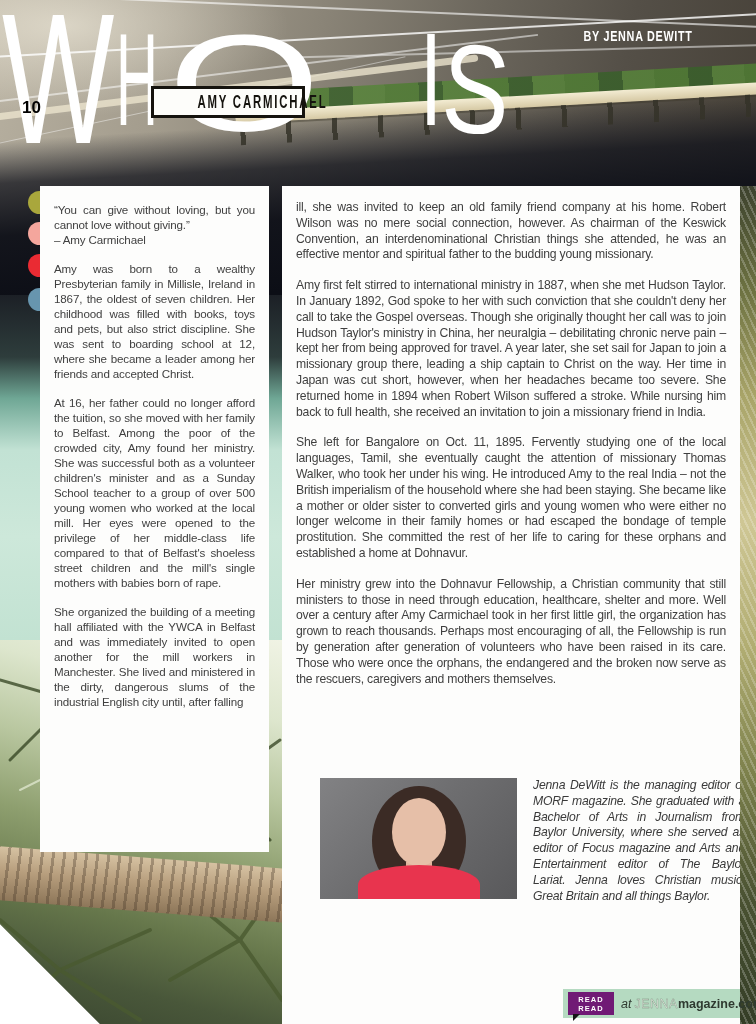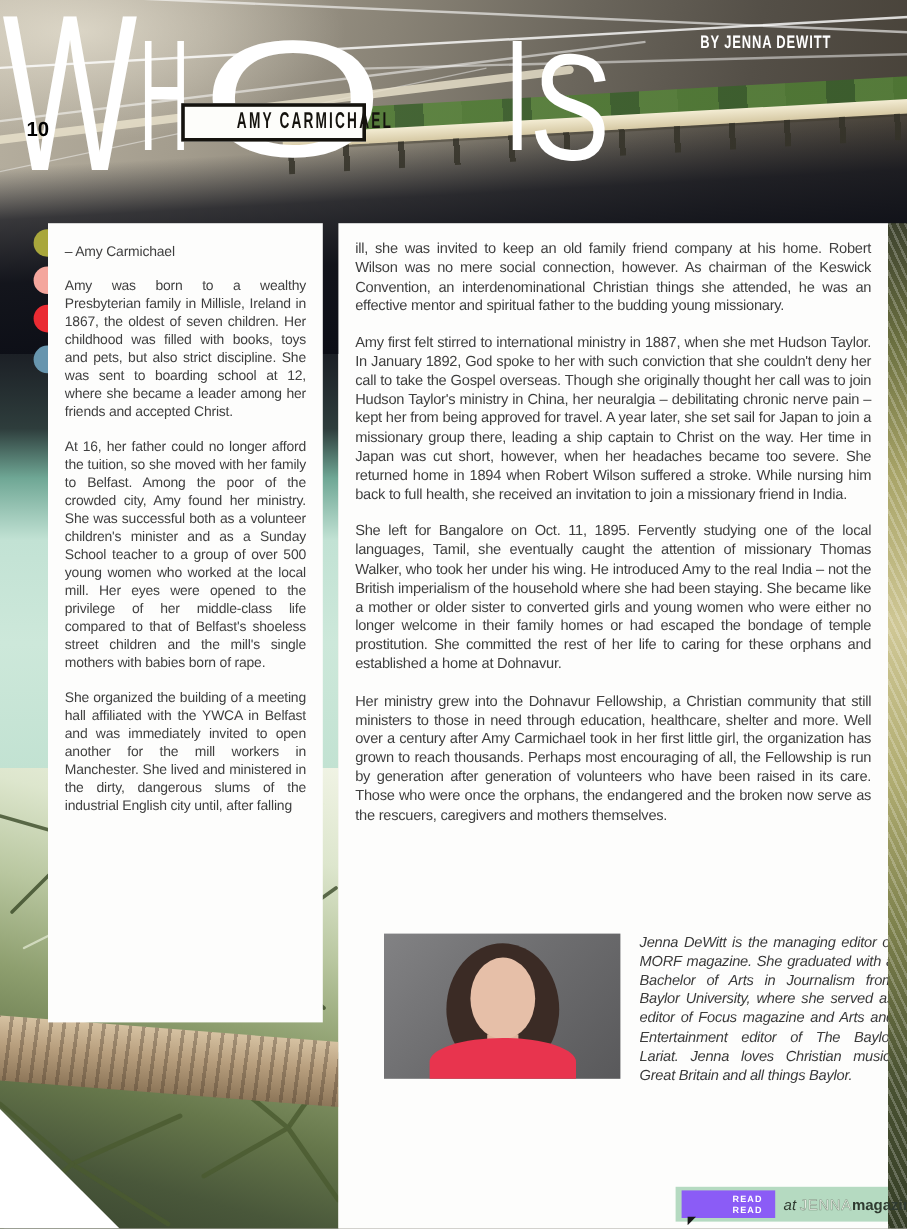--- a/index.html
+++ b/index.html
@@ -86,22 +86,22 @@
   .neck{position:absolute;left:86px;top:84px;width:26px;height:20px;background:#dfb49c;}
   .shirt{position:absolute;left:38px;bottom:-6px;width:122px;height:40px;border-radius:50% 50% 0 0;background:#e8344e;}
   .bio{width:212px;margin:2px 0 0;font-size:11.3px;line-height:13.8px;font-style:italic;
     color:#3a3a3a;text-align:justify;letter-spacing:-.1px;}
   
   .wedge{position:absolute;left:0;top:920px;width:104px;height:104px;background:#fff;z-index:3;
     clip-path:polygon(0 4%,96% 100%,0 100%);}
   .pagenum{position:absolute;left:22px;top:50px;font-size:17px;font-weight:700;color:#000000;margin-top:48px;}
   .readmore{position:absolute;left:563px;top:989px;width:177px;height:29px;background:#b5dac1;z-index:3;
     display:flex;align-items:center;}
-  .bubble{position:relative;margin-left:5px;width:46px;height:23px;background:#8b5cf6;color:#fff;
-    display:flex;flex-direction:column;align-items:center;justify-content:center;flex:none;padding-left:32px;}
+  .bubble{position:relative;margin-left:5px;width:46px;height:23px;background:#701a75;color:#fff;
+    display:flex;flex-direction:column;align-items:center;justify-content:center;flex:none;}
   .bubble span{display:block;font-size:7.5px;font-weight:700;line-height:9px;letter-spacing:1px;}
   .bubble::after{content:"";position:absolute;left:5px;bottom:-6px;width:0;height:0;
     border-top:7px solid #161616;border-right:7px solid transparent;}
   .site{margin-left:7px;font-size:12.5px;color:#2f3a30;white-space:nowrap;}
   .site .at{font-style:italic;margin-right:3px;}
   .site .brand{color:#f2f6ee;-webkit-text-stroke:.4px #7b8f7d;font-weight:400;letter-spacing:.5px;}
   .site .suffix{font-weight:600;}
 </style>
 </head>
 <body>
@@ -165,20 +165,21 @@
     <span class="tO">O</span>
     <span class="tI">I</span>
     <span class="tS">S</span>
   </div>
   <div class="byline">BY JENNA DEWITT</div>
   <div class="subject-box">
     <span>AMY CARMICHAEL</span>
   </div>
 
   <div class="col col-left">
+    <p class="quote">“You can give without loving, but you cannot love without giving.”</p>
     <p>– Amy Carmichael</p>
     <p>Amy was born to a wealthy Presbyterian family in Millisle, Ireland in 1867, the oldest of seven children. Her childhood was filled with books, toys and pets, but also strict discipline. She was sent to boarding school at 12, where she became a leader among her friends and accepted Christ.</p>
     <p>At 16, her father could no longer afford the tuition, so she moved with her family to Belfast. Among the poor of the crowded city, Amy found her ministry. She was successful both as a volunteer children's minister and as a Sunday School teacher to a group of over 500 young women who worked at the local mill. Her eyes were opened to the privilege of her middle-class life compared to that of Belfast's shoeless street children and the mill's single mothers with babies born of rape.</p>
     <p>She organized the building of a meeting hall affiliated with the YWCA in Belfast and was immediately invited to open another for the mill workers in Manchester. She lived and ministered in the dirty, dangerous slums of the industrial English city until, after falling</p>
   </div>
 
   <div class="col col-right">
     <p>ill, she was invited to keep an old family friend company at his home. Robert Wilson was no mere social connection, however. As chairman of the Keswick Convention, an interdenominational Christian things she attended, he was an effective mentor and spiritual father to the budding young missionary.</p>
     <p>Amy first felt stirred to international ministry in 1887, when she met Hudson Taylor. In January 1892, God spoke to her with such conviction that she couldn't deny her call to take the Gospel overseas. Though she originally thought her call was to join Hudson Taylor's ministry in China, her neuralgia – debilitating chronic nerve pain – kept her from being approved for travel. A year later, she set sail for Japan to join a missionary group there, leading a ship captain to Christ on the way. Her time in Japan was cut short, however, when her headaches became too severe. She returned home in 1894 when Robert Wilson suffered a stroke. While nursing him back to full health, she received an invitation to join a missionary friend in India.</p>
     <p>She left for Bangalore on Oct. 11, 1895. Fervently studying one of the local languages, Tamil, she eventually caught the attention of missionary Thomas Walker, who took her under his wing. He introduced Amy to the real India – not the British imperialism of the household where she had been staying. She became like a mother or older sister to converted girls and young women who were either no longer welcome in their family homes or had escaped the bondage of temple prostitution. She committed the rest of her life to caring for these orphans and established a home at Dohnavur.</p>

